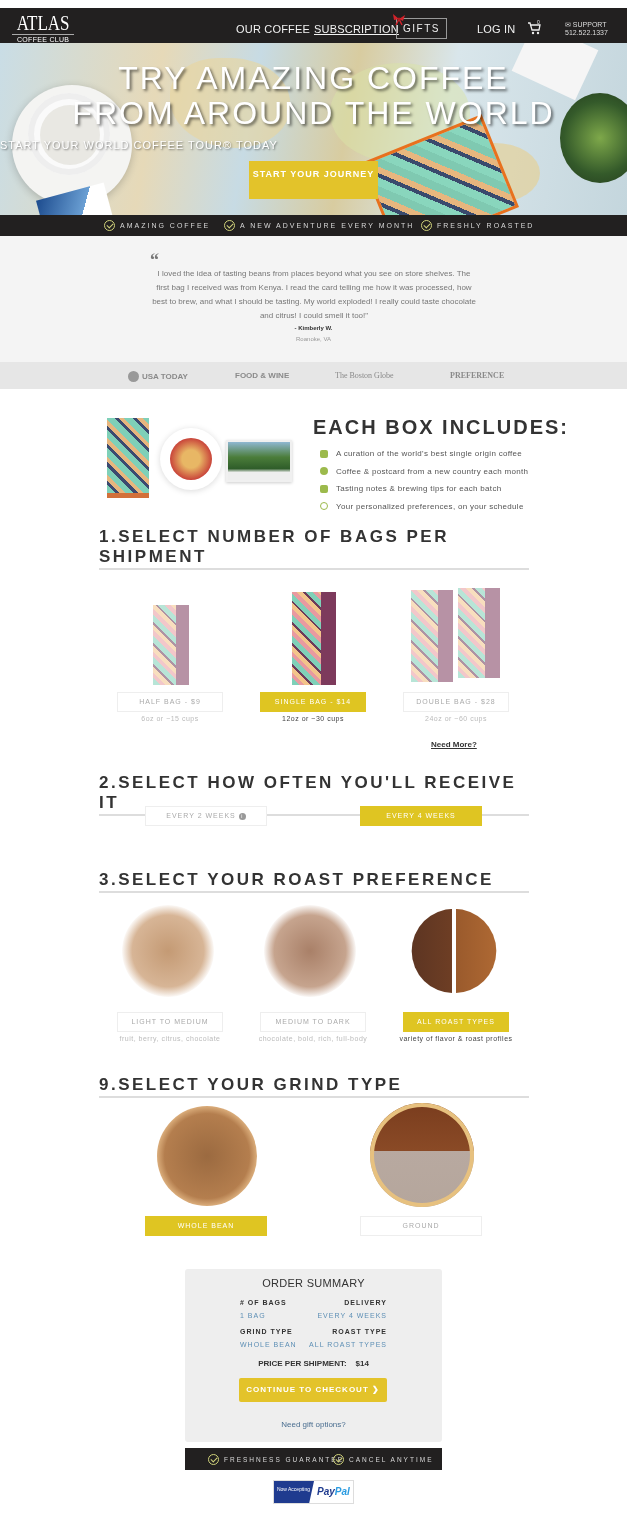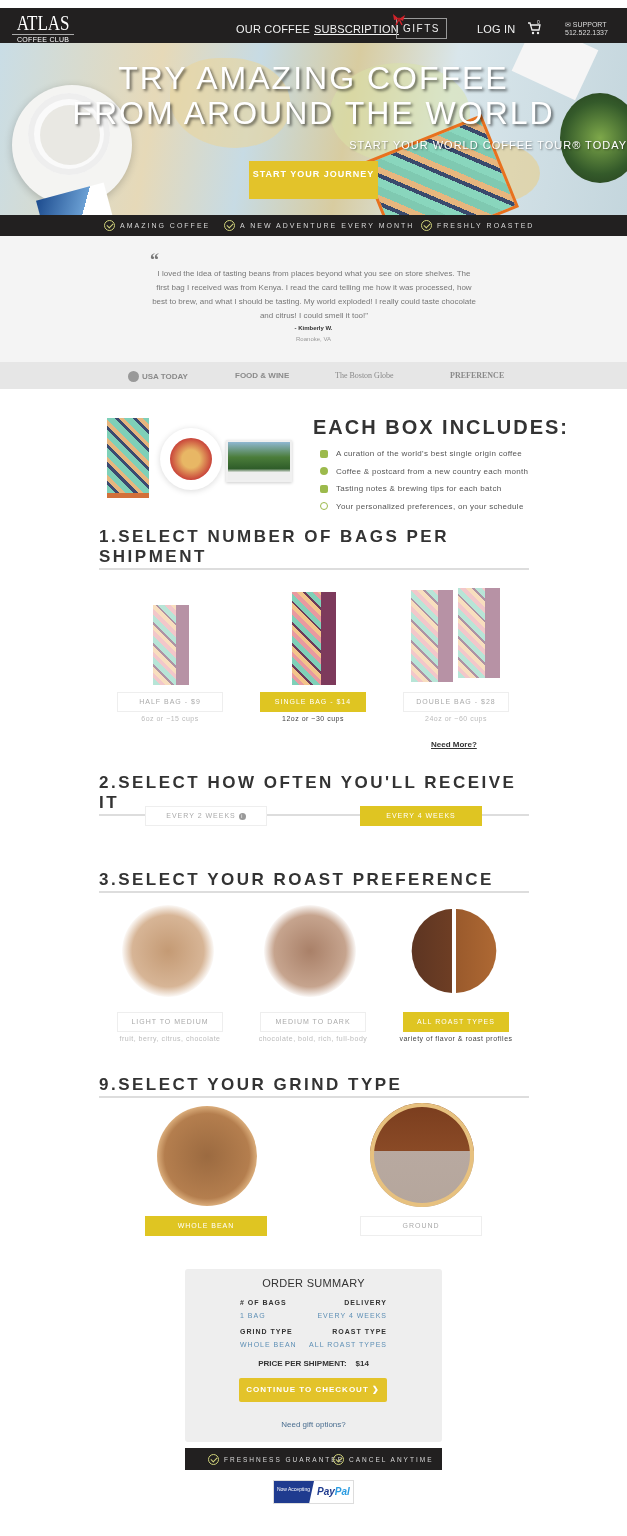--- a/index.html
+++ b/index.html
@@ -26,21 +26,21 @@
   .hero .map3 { position:absolute; left:450px; top:100px; width:90px; height:60px; background:#e8cf8c; border-radius:50%; opacity:.6; }
   .cup-saucer { position:absolute; left:12px; top:42px; width:120px; height:120px; border-radius:50%; background:#f4f4f2; box-shadow: 0 2px 8px rgba(0,0,0,.2); }
   .cup { position:absolute; left:28px; top:50px; width:82px; height:82px; border-radius:50%; background:#fafafa; box-shadow: inset 0 0 0 6px #eee; }
   .cup-inner { position:absolute; left:40px; top:62px; width:60px; height:60px; border-radius:50%; background:#e9e8e3; }
   .postcard { position:absolute; left:40px; top:148px; width:70px; height:40px; background:linear-gradient(120deg,#1c4b8e,#6ba0d4 60%, #fff 60%); transform: rotate(-15deg); }
   .bag-hero { position:absolute; left:375px; top:92px; width:130px; height:100px; transform: rotate(-22deg);
     background: repeating-linear-gradient(45deg, #89d6bd 0 8px, #3a4a6d 8px 12px, #e7b67e 12px 18px, #7fc9b1 18px 26px); border: 3px solid #e8711e; }
   .plant { position:absolute; left:560px; top:50px; width:80px; height:90px; border-radius:50%; background: radial-gradient(circle, #7ea84a 0%, #345a2a 60%, #23391c 100%); }
   .box-corner { position:absolute; left:520px; top:-10px; width:70px; height:55px; background:#f5f5f5; transform: rotate(25deg); }
   .hero h1 { position:absolute; left:0; width:627px; text-align:center; color:#fff; font-weight: normal; font-size: 32px; letter-spacing: 2px; line-height: 34px; text-shadow: 2px 2px 3px rgba(0,0,0,.55); }
-  .hero .tag { position:absolute; left:0; top:96px; width:627px; text-align:right; color:#fff; font-size: 11px; letter-spacing: 1px; text-shadow: 1px 1px 2px rgba(0,0,0,.5); }
+  .hero .tag { position:absolute; left:0; top:96px; width:627px; text-align:left; color:#fff; font-size: 11px; letter-spacing: 1px; text-shadow: 1px 1px 2px rgba(0,0,0,.5); }
   .hero-btn { position:absolute; left:249px; top:118px; width:129px; height:38px; background:#e3c32a; color:#fff; font-size: 9px; letter-spacing: 1px; font-weight: bold; text-align:center; line-height:26px; }
 
   .benefits { position:absolute; left:0; top:215px; width:627px; height:21px; background:#222020; }
   .benefit { position:absolute; top:5px; color:#d8d8d8; font-size: 7px; letter-spacing: 2px; display:flex; align-items:center; }
   .chk { width:11px; height:11px; border-radius:50%; border:1px solid #cfd17a; display:inline-block; margin-right:5px; position:relative; }
   .chk::after { content:""; position:absolute; left:3px; top:1px; width:3px; height:5px; border-right:1.5px solid #cfd17a; border-bottom:1.5px solid #cfd17a; transform: rotate(45deg); }
 
   
   .testimonial { position:absolute; left:0; top:236px; width:627px; height:126px; background:#f4f4f4; }
   .quote-mark { position:absolute; left:150px; top:14px; font-size: 18px; color:#777; font-family:"Liberation Serif", serif; font-weight:bold; }

